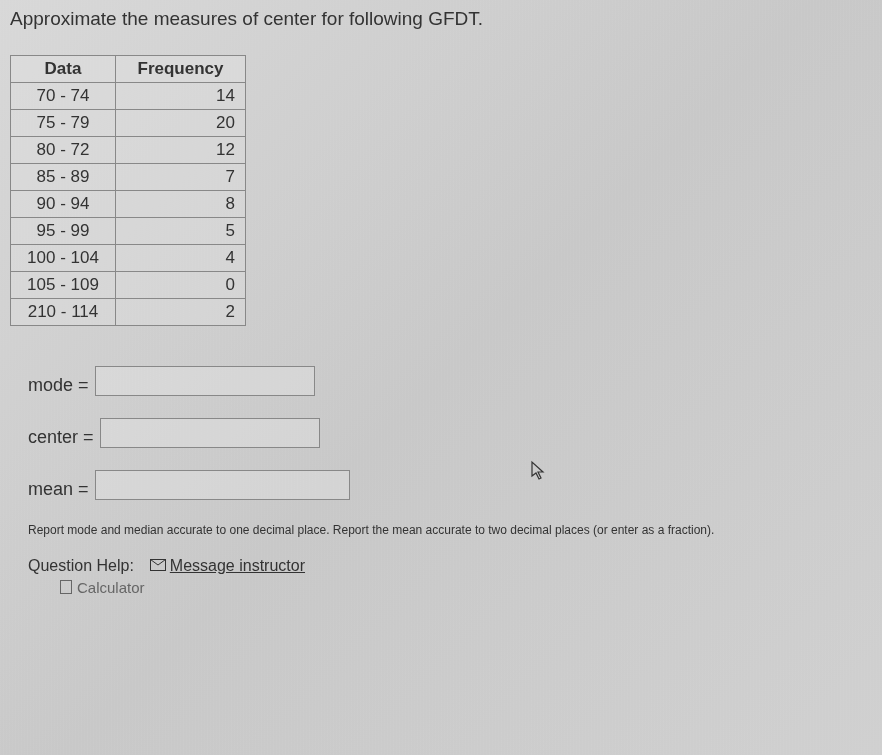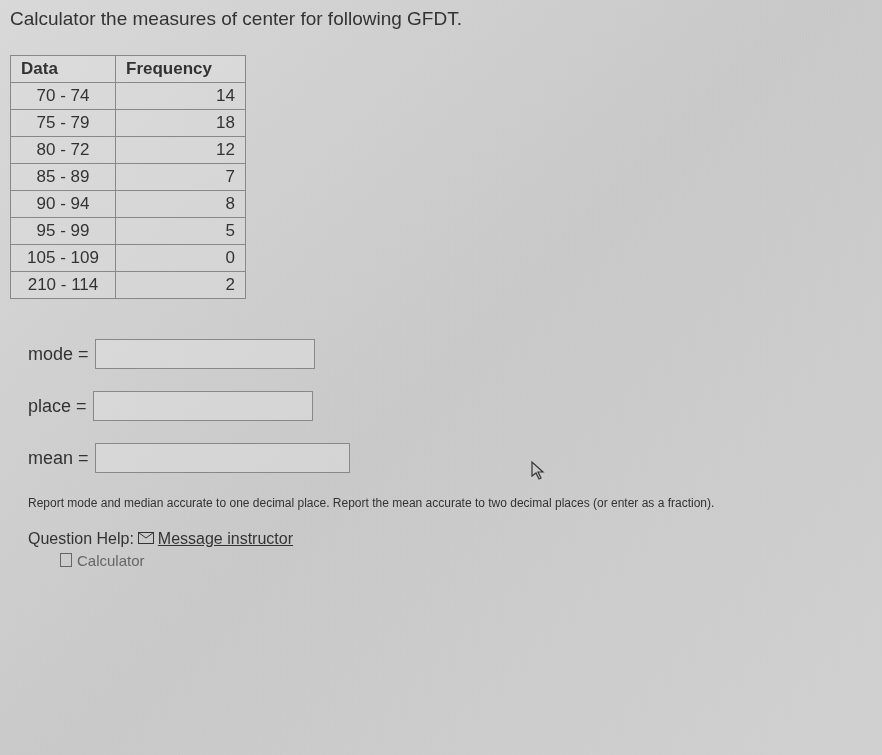--- a/index.html
+++ b/index.html
@@ -30,38 +30,38 @@
       background: rgba(230,230,230,0.3);
     }
     th, td {
       border: 1px solid #888;
       padding: 3px 10px;
       font-size: 17px;
       color: #333;
     }
     th {
       font-weight: bold;
-      text-align: left;
+      text-align: center;
       background: rgba(220,220,220,0.5);
     }
     th.data-col {
       width: 105px;
     }
     th.freq-col {
       width: 130px;
     }
     td.data-cell {
       text-align: center;
     }
     td.freq-cell {
       text-align: right;
     }
     .input-row {
       display: flex;
-      align-items: center;
+      align-items: flex-end;
       margin-bottom: 22px;
       margin-left: 18px;
     }
     .input-label {
       font-size: 18px;
       color: #333;
       margin-right: 6px;
     }
     .answer-input {
       border: 1px solid #888;
@@ -84,21 +84,21 @@
     .help-row {
       margin-top: 18px;
       margin-left: 18px;
       font-size: 16px;
       color: #333;
       display: flex;
       align-items: center;
     }
     .help-link {
       color: #333;
-      margin-left: 4px;
+      margin-left: 16px;
       display: flex;
       align-items: center;
     }
     .mail-icon {
       display: inline-block;
       margin-right: 4px;
     }
     .calc-row {
       margin-top: 4px;
       margin-left: 50px;
@@ -118,72 +118,76 @@
     .cursor {
       position: absolute;
       left: 530px;
       top: 460px;
       pointer-events: none;
     }
   </style>
 </head>
 <body>
 
-<div class="question-text">Calculator the measures of center for following GFDT.</div>
+<div class="question-text">Approximate the measures of center for following GFDT.</div>
 
 <table>
   <thead>
     <tr>
       <th class="data-col">Data</th>
       <th class="freq-col">Frequency</th>
     </tr>
   </thead>
   <tbody>
     <tr>
       <td class="data-cell">70 - 74</td>
       <td class="freq-cell">14</td>
     </tr>
     <tr>
       <td class="data-cell">75 - 79</td>
-      <td class="freq-cell">18</td>
+      <td class="freq-cell">20</td>
     </tr>
     <tr>
       <td class="data-cell">80 - 72</td>
       <td class="freq-cell">12</td>
     </tr>
     <tr>
       <td class="data-cell">85 - 89</td>
       <td class="freq-cell">7</td>
     </tr>
     <tr>
       <td class="data-cell">90 - 94</td>
       <td class="freq-cell">8</td>
     </tr>
     <tr>
       <td class="data-cell">95 - 99</td>
       <td class="freq-cell">5</td>
+    </tr>
+    <tr>
+      <td class="data-cell">100 - 104</td>
+      <td class="freq-cell">4</td>
     </tr>
     <tr>
       <td class="data-cell">105 - 109</td>
       <td class="freq-cell">0</td>
     </tr>
     <tr>
       <td class="data-cell">210 - 114</td>
       <td class="freq-cell">2</td>
     </tr>
   </tbody>
 </table>
 
 <div class="input-row">
   <span class="input-label">mode =</span>
   <input type="text" class="answer-input mode-input" style="">
 </div>
 
 <div class="input-row">
-  <span class="input-label">place =</span>
+  <span class="input-label">center =</span>
   <input type="text" class="answer-input median-input" style="">
 </div>
 
 <div class="input-row">
   <span class="input-label">mean =</span>
   <input type="text" class="answer-input mean-input" style="">
 </div>
 
 <div class="instructions">Report mode and median accurate to one decimal place. Report the mean accurate to two decimal places (or enter as a fraction).</div>
 

